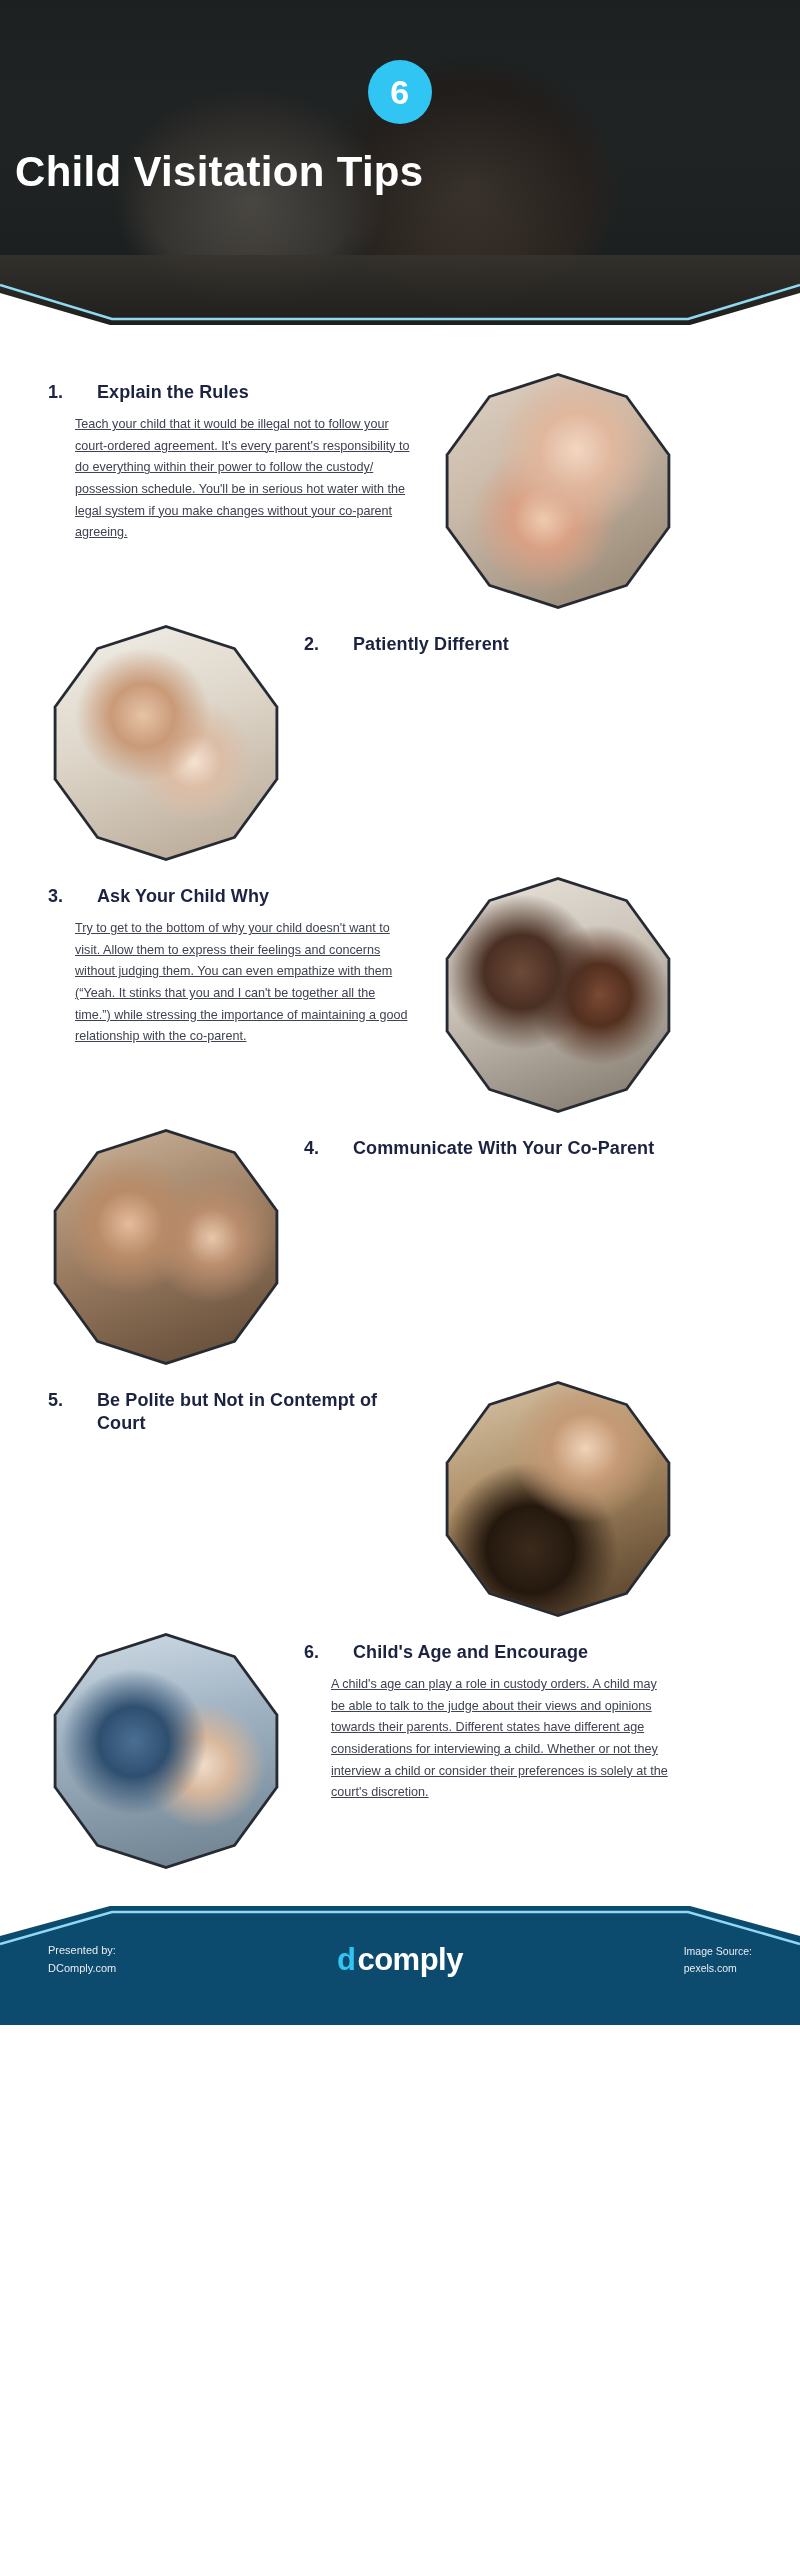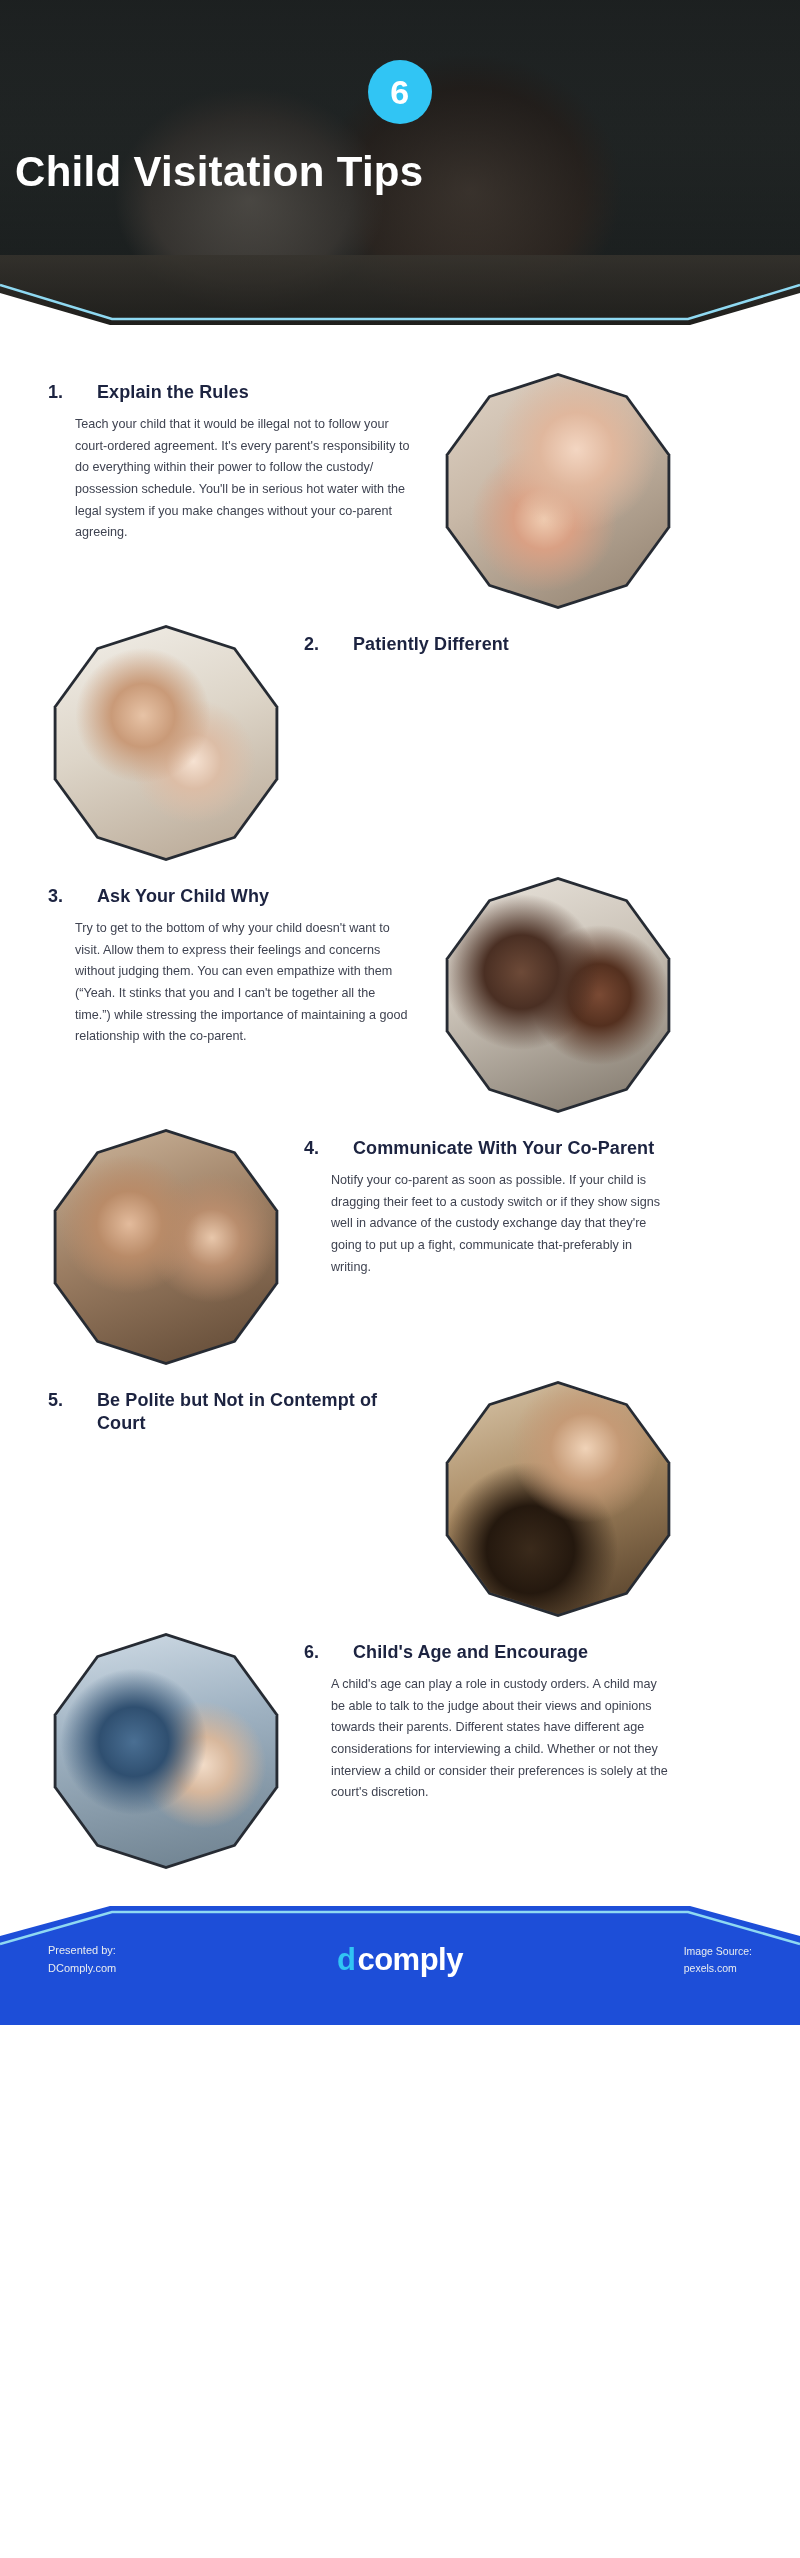--- a/index.html
+++ b/index.html
@@ -116,20 +116,21 @@
     line-height: 1.28;
     letter-spacing: .1px;
     margin-left: 24px;
   }
   .tip-body {
     font-size: 12.6px;
     line-height: 1.72;
     color: #3f4351;
     padding-left: 27px;
     padding-right: 6px;
+    text-decoration: underline;
   }
 
   
   .art {
     width: 236px;
     height: 236px;
     position: relative;
     flex: 0 0 236px;
   }
   .deca-outer, .deca-inner {
@@ -164,21 +165,21 @@
   .ph6 { background:
       radial-gradient(circle at 36% 46%, #4a6f93 0%, #2f4f70 18%, rgba(47,79,112,0) 38%),
       radial-gradient(circle at 66% 56%, #f2dcc8 0%, #d7b79c 14%, rgba(215,183,156,0) 32%),
       linear-gradient(170deg, #cfdbe5 0%, #9fb2c2 40%, #6d808e 100%); }
 
   
   .footer {
     position: relative;
     width: 800px;
     height: 130px;
-    background: #1d4ed8;
+    background: #0c4a6e;
     margin-top: 26px;
   }
   .footer-notch {
     position: absolute;
     top: -1px;
     left: 0;
     width: 800px;
     height: 58px;
   }
   .footer-inner {
@@ -266,21 +267,20 @@
     <div class="tip text-right">
       <div class="art">
         <div class="deca-outer"></div>
         <div class="deca-inner ph4"></div>
       </div>
       <div class="txt">
         <div class="tip-head">
           <span class="tip-num">4.</span>
           <span class="tip-title">Communicate With Your Co-Parent</span>
         </div>
-        <div class="tip-body">Notify your co-parent as soon as possible. If your child is dragging their feet to a custody switch or if they show signs well in advance of the custody exchange day that they're going to put up a fight, communicate that-preferably in writing.</div>
       </div>
     </div>
 
     <div class="tip text-left">
       <div class="txt">
         <div class="tip-head">
           <span class="tip-num">5.</span>
           <span class="tip-title">Be Polite but Not in Contempt of Court</span>
         </div>
       </div>

